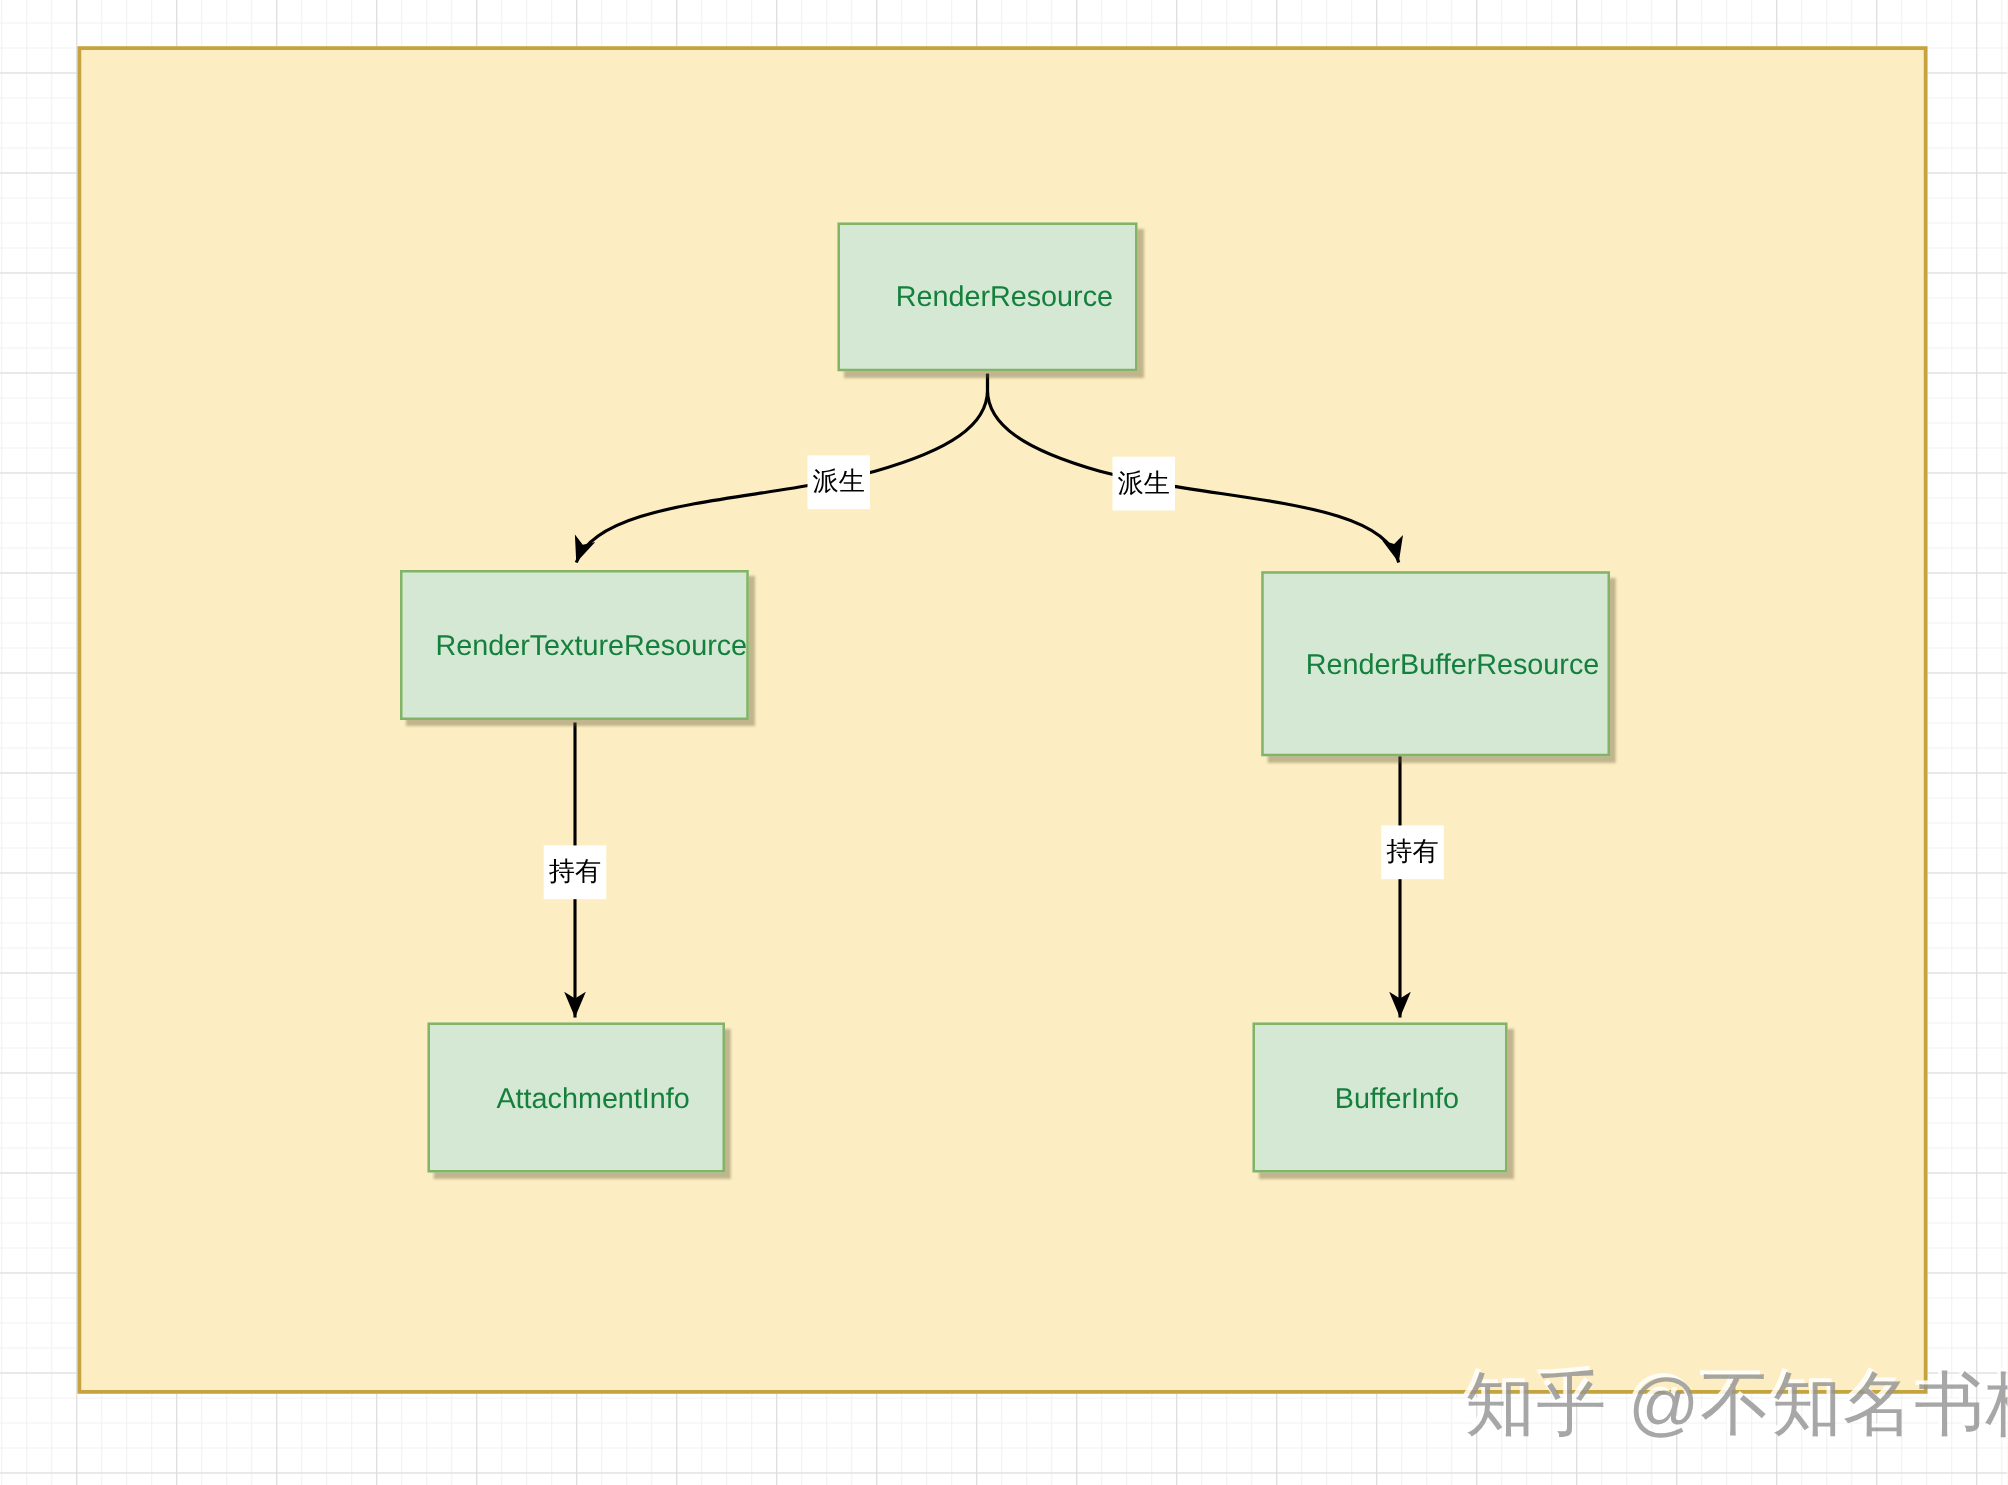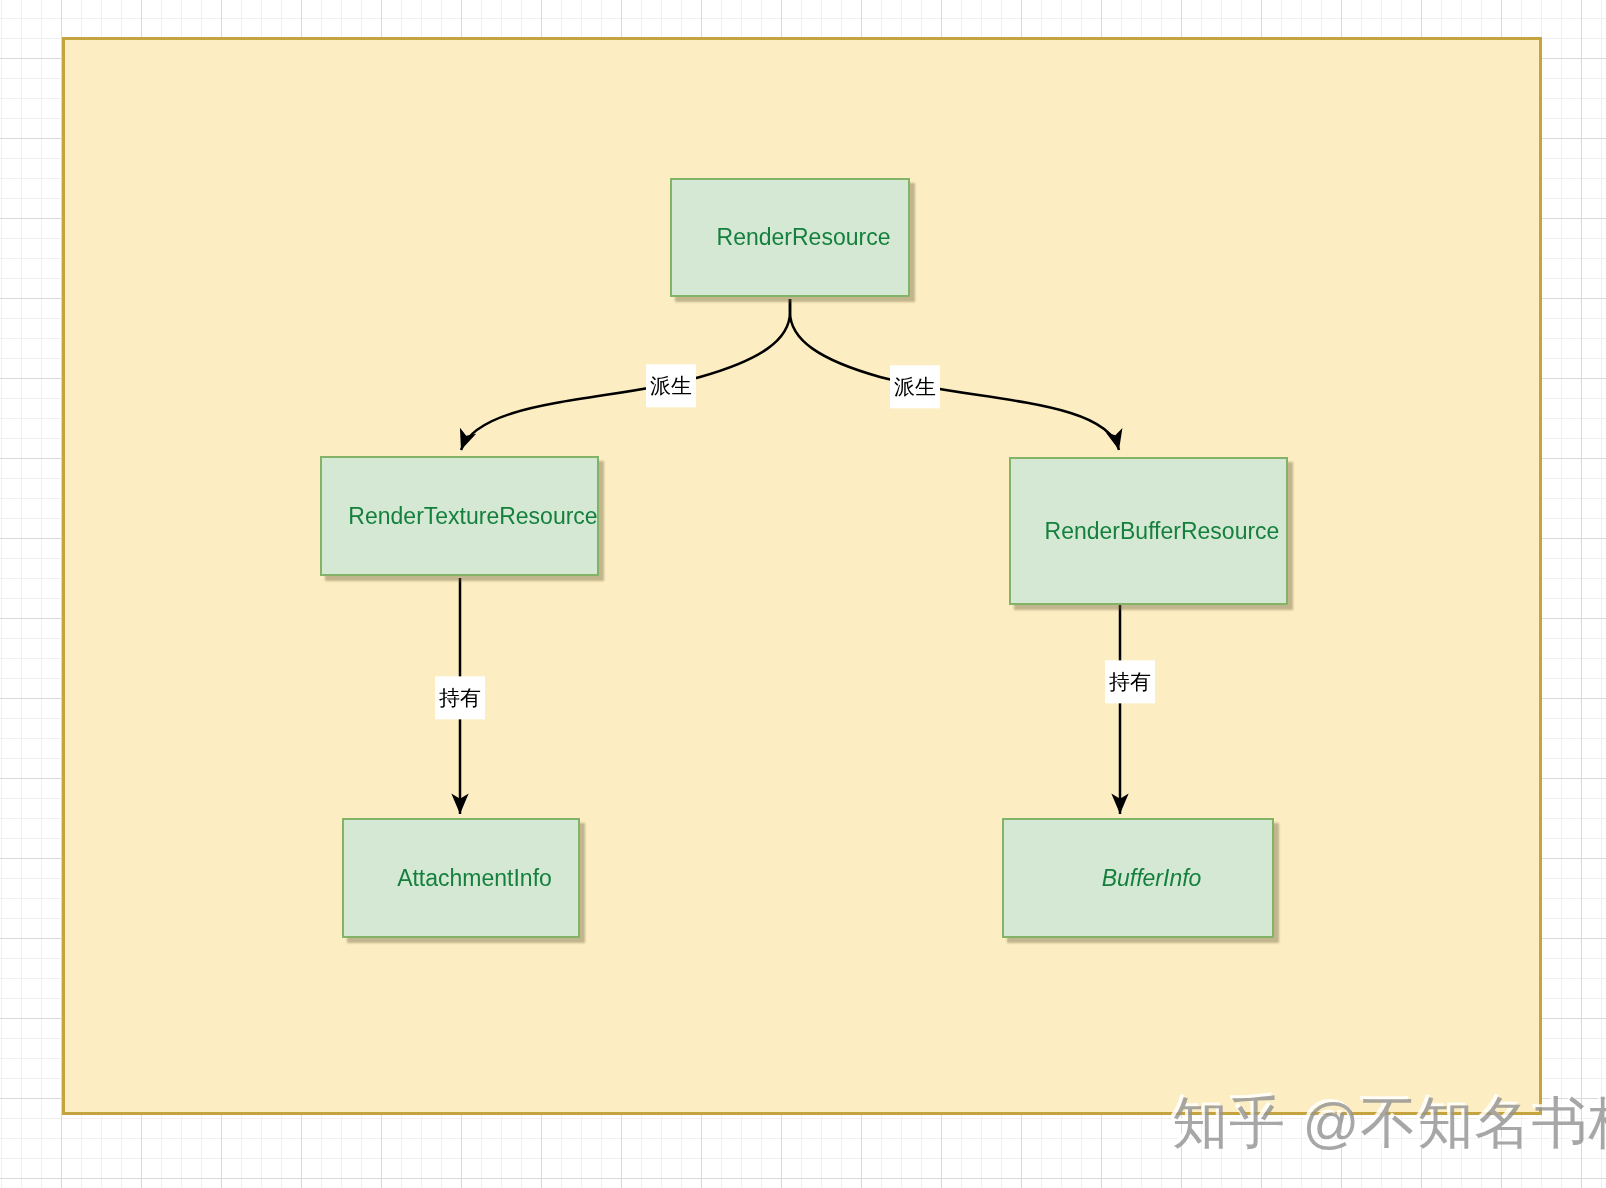--- a/index.html
+++ b/index.html
@@ -43,21 +43,21 @@
     justify-content: center;
     font-size: 23px;
     color: #15803d;
     text-align: center;
     padding-left: 27px;
   }
   .node-root       { left: 670px;  top: 178px; width: 240px; height: 119px; }
   .node-texture    { left: 320px;  top: 456px; width: 279px; height: 120px; }
   .node-buffer     { left: 981px;  top: 457px; width: 279px; height: 148px; margin-left: 28px; }
   .node-attachment { left: 342px;  top: 818px; width: 238px; height: 120px; text-align: center; }
-  .node-bufferinfo { left: 1002px; top: 818px; width: 272px; height: 120px; font-style: italic; }
+  .node-bufferinfo { left: 1002px; top: 818px; width: 204px; height: 120px; }
   .edge-label {
     position: absolute;
     transform: translate(-50%, -50%);
     background: #ffffff;
     padding: 8px 4px;
     font-size: 21px;
     line-height: 1.3;
     color: #000000;
     white-space: nowrap;
   }

